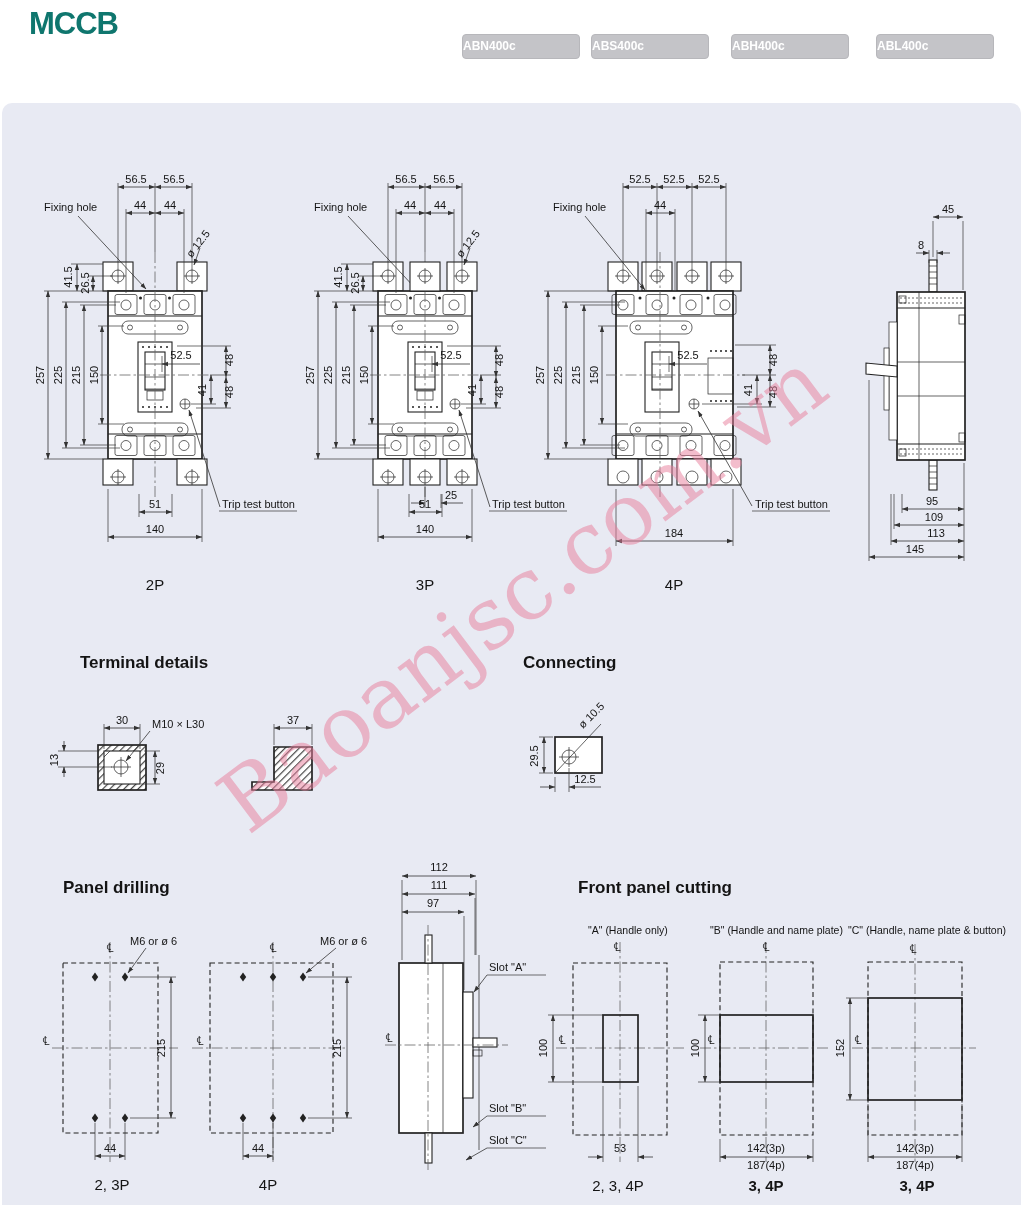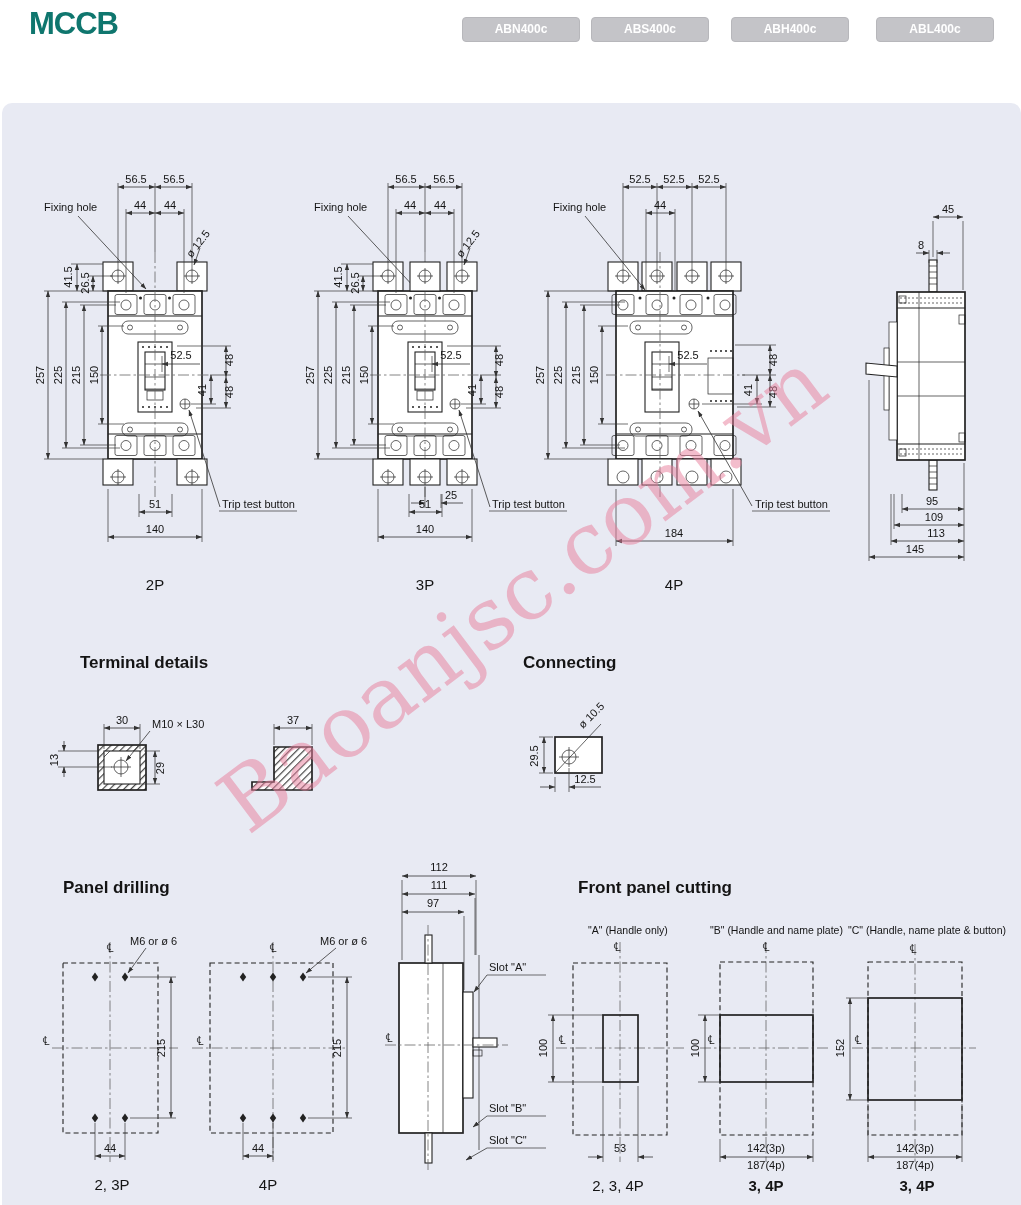--- a/index.html
+++ b/index.html
@@ -1,19 +1,19 @@
 <!DOCTYPE html>
 <html><head>
 <meta charset="utf-8">
 <style>
   html,body{margin:0;padding:0;background:#fff;}
   #page{position:relative;width:1021px;height:1205px;background:#fff;overflow:hidden;font-family:"Liberation Sans",sans-serif;}
   #panel{position:absolute;left:2px;right:0;top:103px;bottom:0;background:#e8eaf3;border-radius:10px 10px 0 0;}
   #title{position:absolute;left:8px;top:6px;font-size:31px;font-weight:bold;color:#0f766e;letter-spacing:-1px;margin-left:21px;}
-  .btn{position:absolute;top:17px;height:23px;width:116px;background:#c4c4c8;border:1px solid #b7b7bb;border-radius:4px;color:#fff;font-size:12px;font-weight:bold;text-align:center;line-height:23px;}
+  .btn{position:absolute;top:34px;height:23px;width:116px;background:#c4c4c8;border:1px solid #b7b7bb;border-radius:4px;color:#fff;font-size:12px;font-weight:bold;text-align:left;line-height:23px;}
   #svg{position:absolute;left:0;top:0;}
   svg text{font-family:"Liberation Sans",sans-serif;fill:#141414;}
   .dt{font-size:11px;}
   .tc{text-anchor:middle;}
   .cap{font-size:15px;}
   .b{font-weight:bold;}
   .hd{font-size:17px;font-weight:bold;}
   .cs{font-size:12.5px;}
   .sub{font-size:10.5px;}
   .ln{fill:none;stroke:#222;stroke-width:1.1;}

